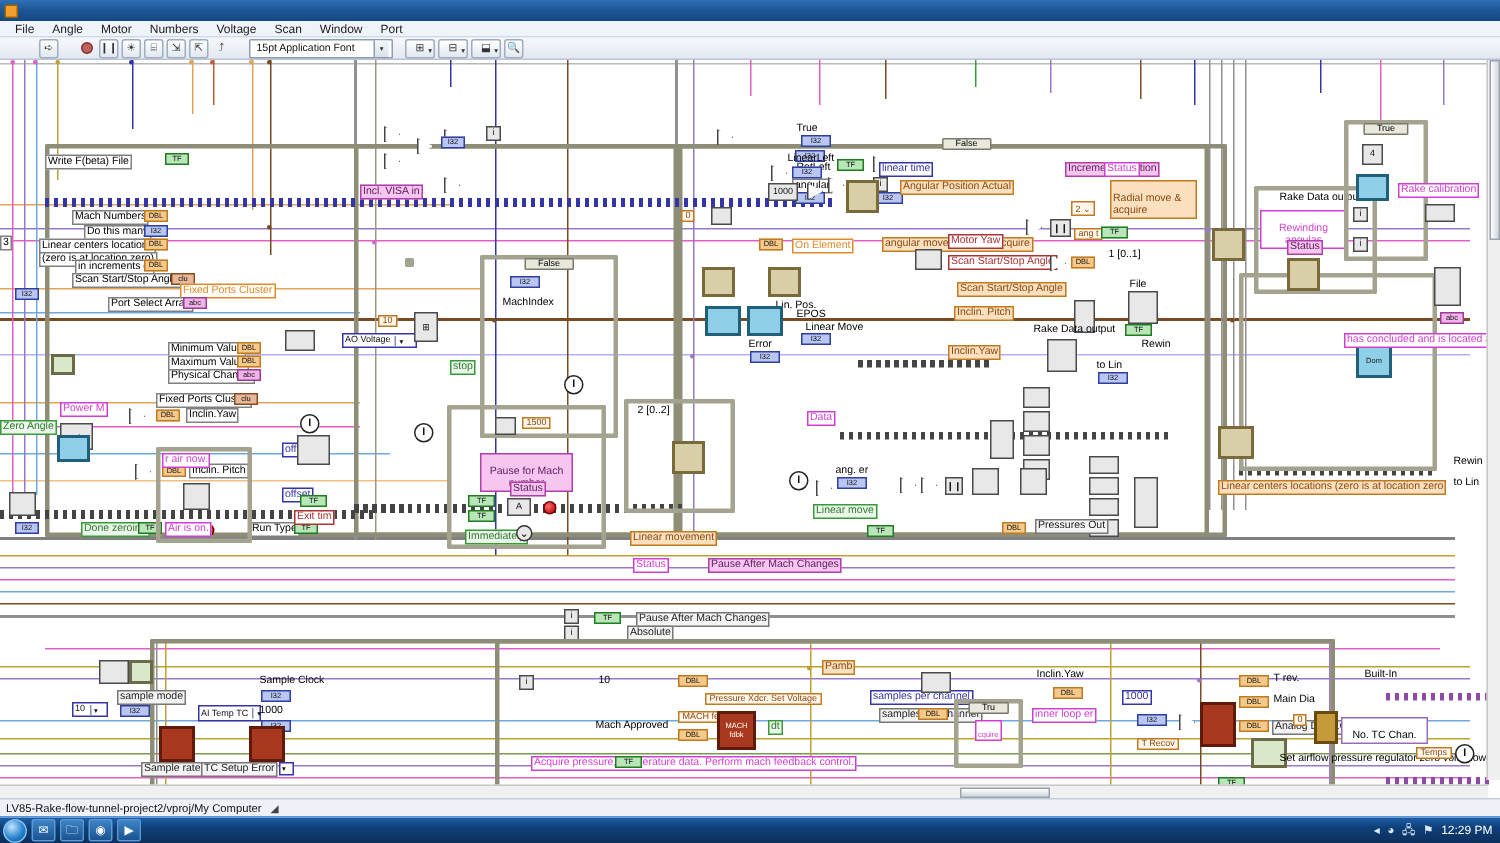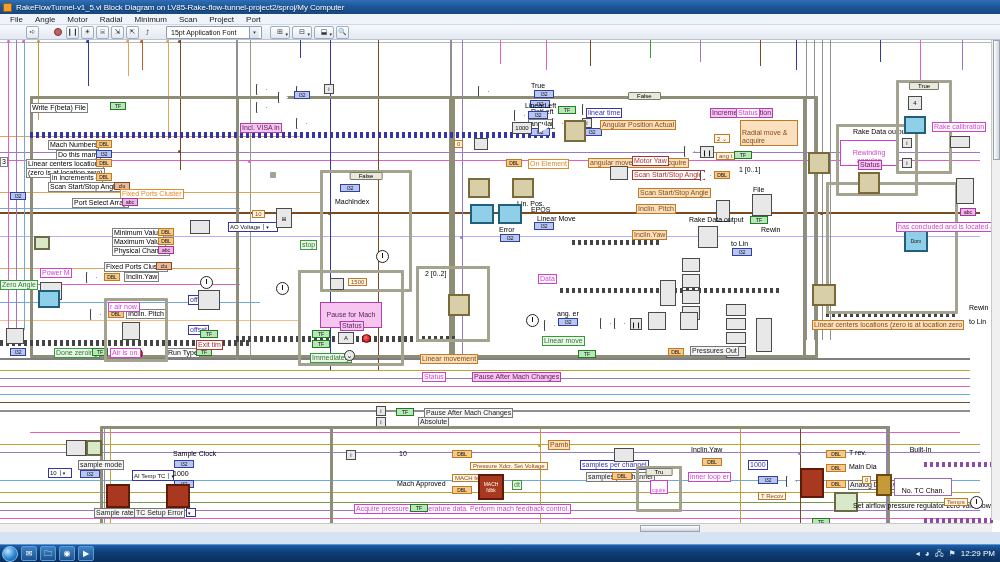--- a/index.html
+++ b/index.html
@@ -208,31 +208,30 @@
   .tray .ti { font-size:8px; color:#dce9f7; }
   .tray .clock { font-size:8px; color:#ffffff; }
 </style>
 </head>
 <body>
 
 <div id="app">
 
   <div class="titlebar">
     <div class="winicon"></div>
-    <div class="ttext">RakeFlowTunnel-v1_5.vi Block Diagram on LV85-Rake-flow-tunnel-project2/sproj/My Computer</div>
   </div>
 
   <div class="menubar">
     <div class="mi">File</div>
     <div class="mi">Angle</div>
     <div class="mi">Motor</div>
-    <div class="mi">Radial</div>
-    <div class="mi">Minimum</div>
+    <div class="mi">Numbers</div>
+    <div class="mi">Voltage</div>
     <div class="mi">Scan</div>
-    <div class="mi">Project</div>
+    <div class="mi">Window</div>
     <div class="mi">Port</div>
   </div>
 
   <div class="toolbar">
     <div class="tbtn">➪</div>
     <div class="tsep"></div>
     <div class="tbtn plain">
       <span style="display:block;width:8px;height:8px;border-radius:50%;background:#c06060;border:1px solid #803030;"></span>
     </div>
     <div class="tbtn">❙❙</div>
@@ -730,20 +729,24 @@
     <div class="dot" style="left:798px;top:412px;background:#9a78c8"></div>
 
     <div class="vscroll">
       <div class="thumb" style="top:0;"></div>
     </div>
     <div class="hscroll">
       <div class="thumb"></div>
     </div>
   </div>
 
+  <div class="statusbar">
+    <div class="stext">LV85-Rake-flow-tunnel-project2/vproj/My Computer</div>
+    <div class="sresz">◢</div>
+  </div>
 
   <div class="taskbar">
     <div class="orb"></div>
     <div class="qbtn">✉</div>
     <div class="qbtn">🗀</div>
     <div class="qbtn">◉</div>
     <div class="qbtn">▶</div>
     <div class="tray">
       <div class="ti">◂</div>
       <div class="ti">◕</div>

